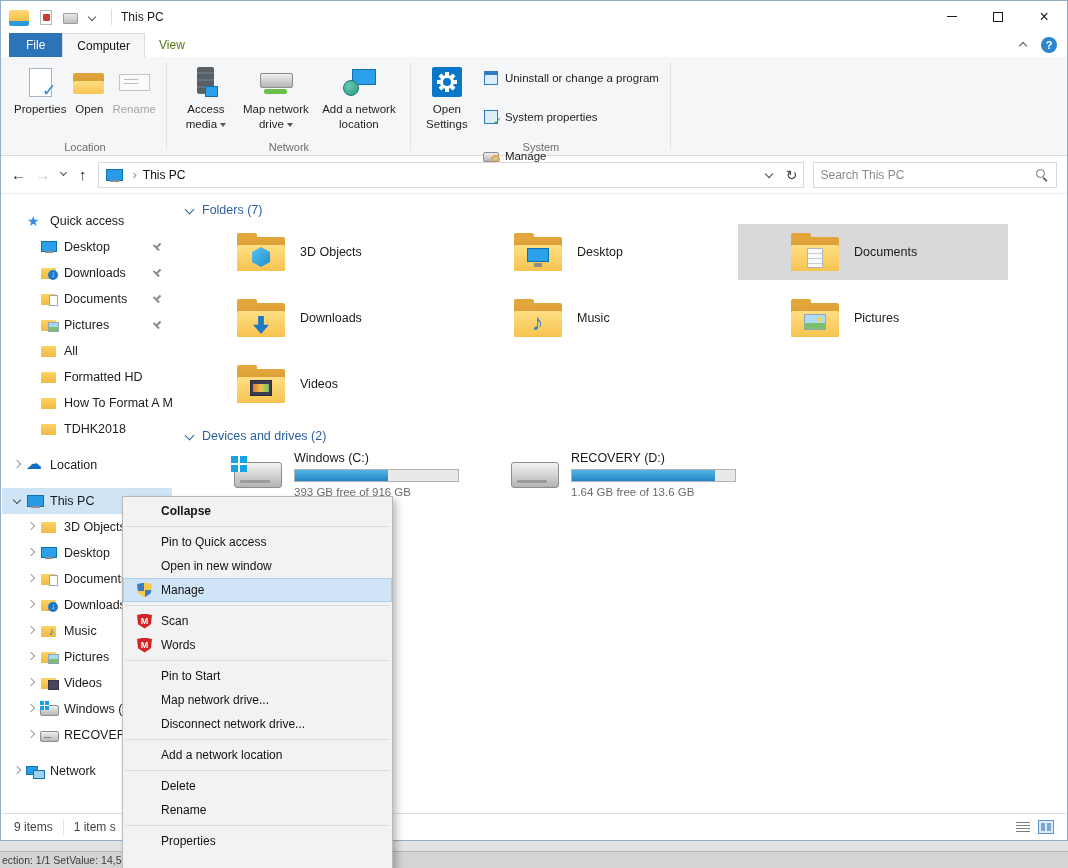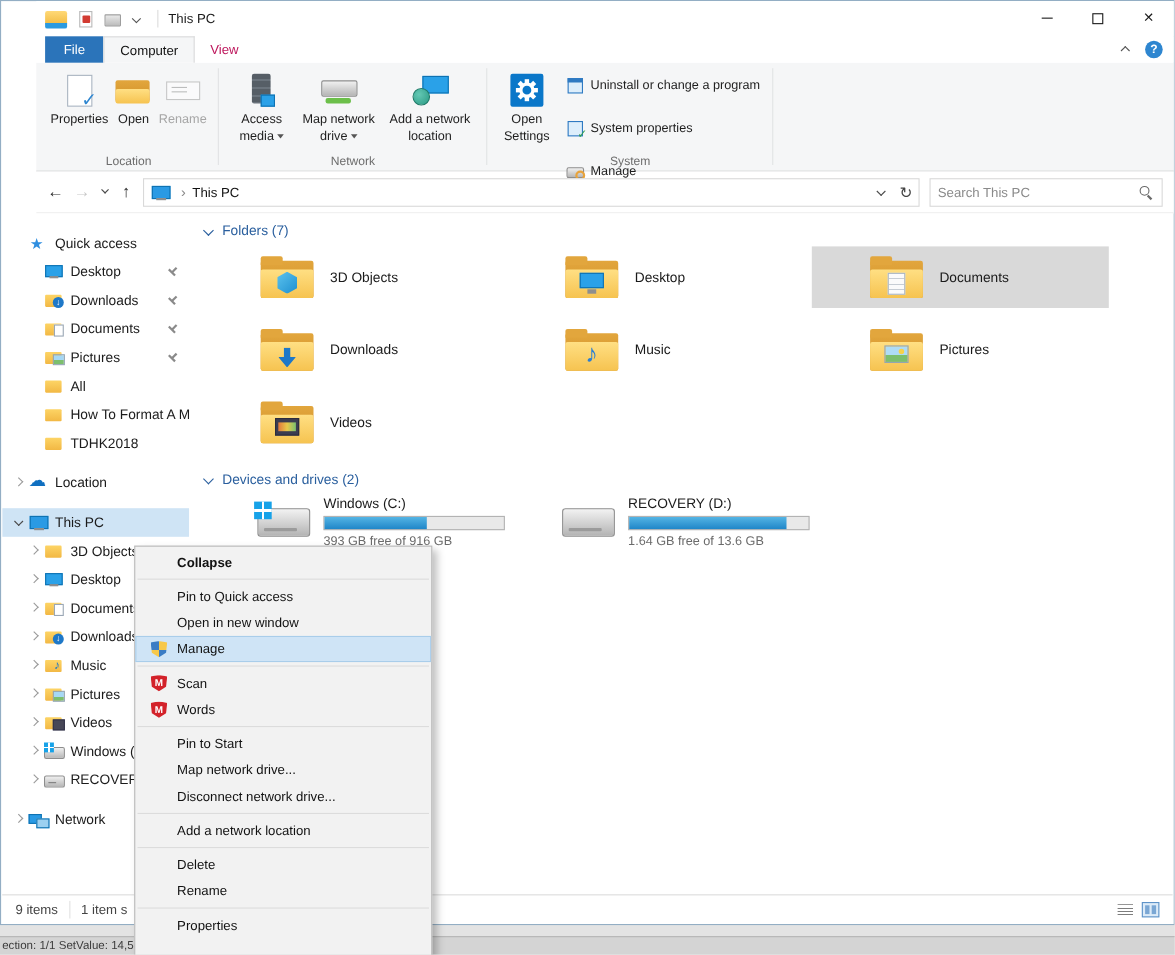--- a/index.html
+++ b/index.html
@@ -1,21 +1,21 @@
 <!DOCTYPE html>
 <html><head>
 <meta charset="utf-8">
 <style>
 *{margin:0;padding:0;box-sizing:border-box;}
 html,body{width:1068px;height:868px;}
 body{font-family:"Liberation Sans","DejaVu Sans",sans-serif;background:#e6e6e6;-webkit-font-smoothing:antialiased;}
 .screen{position:relative;width:1068px;height:868px;overflow:hidden;background:#e6e6e6;}
 
 
-.xwin{position:absolute;left:0;top:0;width:1068px;height:841px;background:#fff;border:1px solid #93aec4;padding-left:32px;}
+.xwin{position:absolute;left:0;top:0;width:1068px;height:841px;background:#fff;border:1px solid #93aec4;}
 
 
 .titlebar{height:32px;display:flex;align-items:center;padding-left:8px;background:#fff;position:relative;}
 .appicon{width:20px;height:17px;position:relative;margin-right:9px;flex:0 0 20px;}
 .appicon::before{content:"";position:absolute;left:0;top:1px;width:20px;height:13px;background:linear-gradient(#ffd977,#f1b93f);border-radius:2px;}
 .appicon::after{content:"";position:absolute;left:0;bottom:0;width:20px;height:5px;background:#2b9ae0;border-radius:0 0 2px 2px;}
 .qico{width:15px;height:14px;position:relative;margin-right:9px;flex:0 0 15px;}
 .qico::before,.qico::after{content:"";position:absolute;}
 .qat-red::before{left:2px;top:0;width:10px;height:13px;background:#fff;border:1px solid #b9b9b9;}
 .qat-red::after{left:5px;top:4px;width:7px;height:7px;background:#d23b32;border-radius:1px;}
@@ -25,21 +25,21 @@
 .tsep{width:1px;height:16px;background:#dcdcdc;margin:0 9px;}
 .wtitle{font-size:12px;color:#1a1a1a;}
 .wctrls{position:absolute;right:0;top:0;height:31px;display:flex;}
 .wbtn{width:46px;height:31px;display:flex;align-items:center;justify-content:center;}
 .wmin{width:10px;height:1px;background:#1a1a1a;display:block;}
 .wmax{width:10px;height:10px;border:1px solid #1a1a1a;display:block;}
 .wclosex{font-size:16px;color:#1a1a1a;line-height:1;}
 
 
 .tabs{height:24px;display:flex;align-items:stretch;background:#fff;padding-left:8px;position:relative;}
-.tab{padding:0 14px;font-size:12px;display:flex;align-items:center;color:#be185d;}
+.tab{padding:0 14px;font-size:12px;display:flex;align-items:center;color:#4d7c0f;}
 .tab.file{background:#2b74ba;color:#fff;padding:0 17px;}
 .tab.active{background:#f5f6f7;border:1px solid #dadbdc;border-bottom:none;color:#111;}
 .tabsright{position:absolute;right:10px;top:0;height:24px;display:flex;align-items:center;gap:12px;}
 .ribmin{width:12px;height:12px;position:relative;}
 .ribmin::before{content:"";position:absolute;left:3px;top:4px;width:5px;height:5px;border-left:1px solid #555;border-top:1px solid #555;transform:rotate(45deg);}
 .helpbtn{width:16px;height:16px;border-radius:50%;background:#2e86d0;color:#fff;font-size:11px;font-weight:bold;display:flex;align-items:center;justify-content:center;}
 
 
 .ribbon{height:99px;background:#f5f6f7;border-bottom:1px solid #dadbdc;display:flex;padding-left:2px;}
 .rgroup{position:relative;padding:4px 8px 16px;display:flex;align-items:flex-start;}
@@ -376,20 +376,25 @@
             <span class="pin"></span>
           </div>
           <div class="srow d1">
             <span class="chev none"></span>
             <span class="sic ic-folder"></span>
             <span class="slabel">All</span>
           </div>
           <div class="srow d1">
             <span class="chev none"></span>
             <span class="sic ic-folder"></span>
+            <span class="slabel">Formatted HD</span>
+          </div>
+          <div class="srow d1">
+            <span class="chev none"></span>
+            <span class="sic ic-folder"></span>
             <span class="slabel">How To Format A M</span>
           </div>
           <div class="srow d1">
             <span class="chev none"></span>
             <span class="sic ic-folder"></span>
             <span class="slabel">TDHK2018</span>
           </div>
           <div class="srow d0 sect">
             <span class="chev right"></span>
             <span class="sic ic-onedrive"></span>

